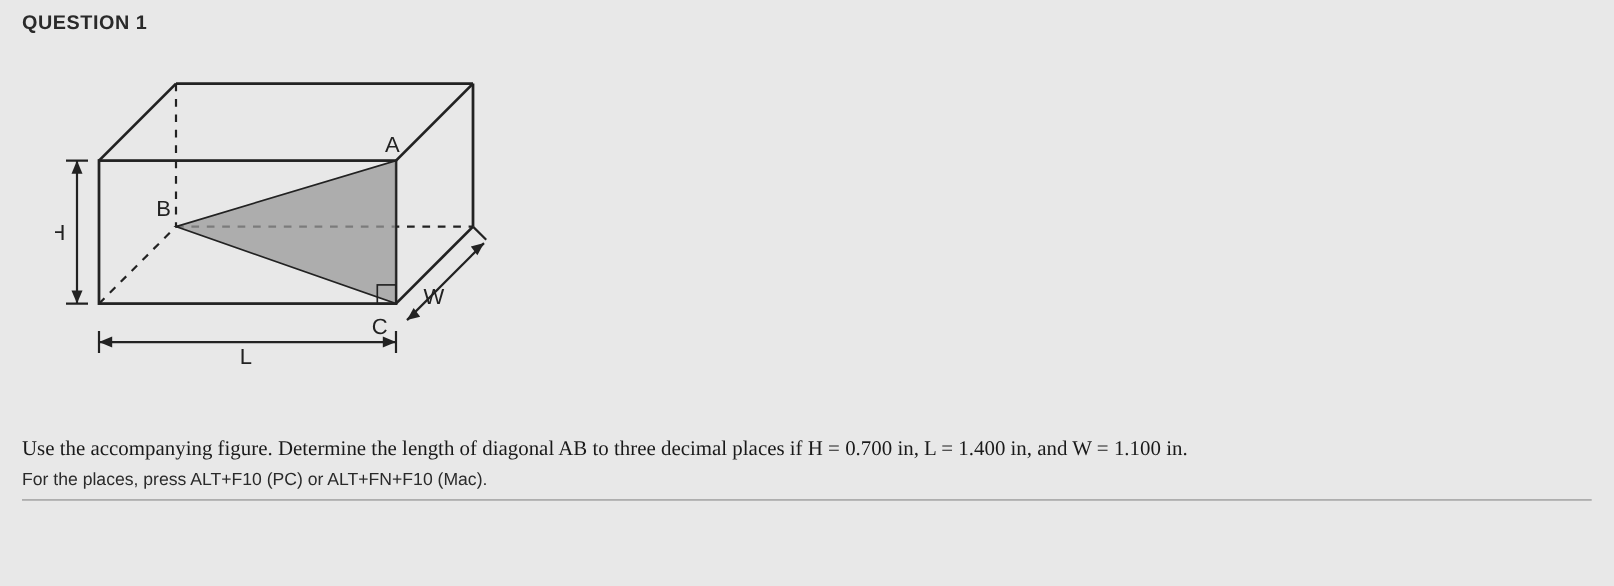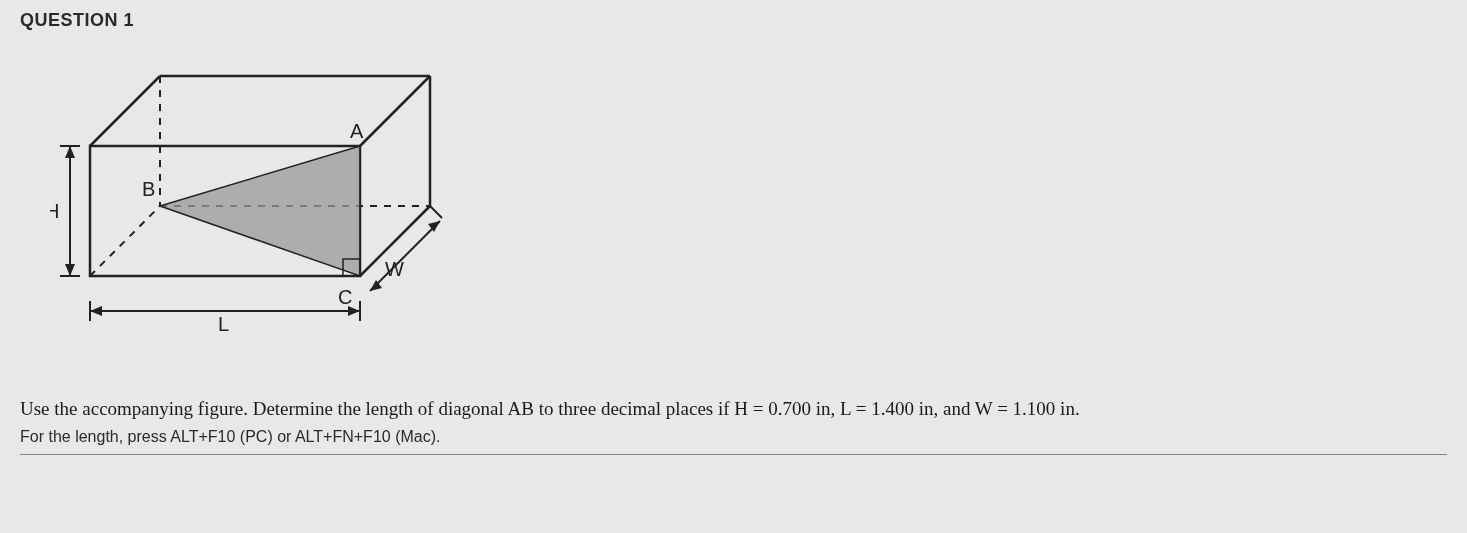--- a/index.html
+++ b/index.html
@@ -112,21 +112,21 @@
     <text x="300" y="92" font-family="Arial" font-size="20" fill="#222">A</text>
     <text x="92" y="150" font-family="Arial" font-size="20" fill="#222">B</text>
     <text x="288" y="258" font-family="Arial" font-size="20" fill="#222">C</text>
     <text x="-5" y="172" font-family="Arial" font-size="20" fill="#222">H</text>
     <text x="168" y="285" font-family="Arial" font-size="20" fill="#222">L</text>
     <text x="335" y="230" font-family="Arial" font-size="20" fill="#222">W</text>
   </svg>
 </div>
 
 <div class="question-text">Use the accompanying figure. Determine the length of diagonal AB to three decimal places if H = 0.700 in, L = 1.400 in, and W = 1.100 in.</div>
-<div class="toolbar-hint">For the length, press ALT+F10 (PC) or ALT+FN+F10 (Mac).</div>
+<div class="toolbar-hint">For the places, press ALT+F10 (PC) or ALT+FN+F10 (Mac).</div>
 
 <div class="toolbar-row">
   <div class="tb-cell"></div>
   <div class="tb-cell"></div>
   <div class="tb-cell"></div>
   <div class="tb-cell"></div>
   <div class="tb-cell"></div>
 </div>
 
 </body></html>

